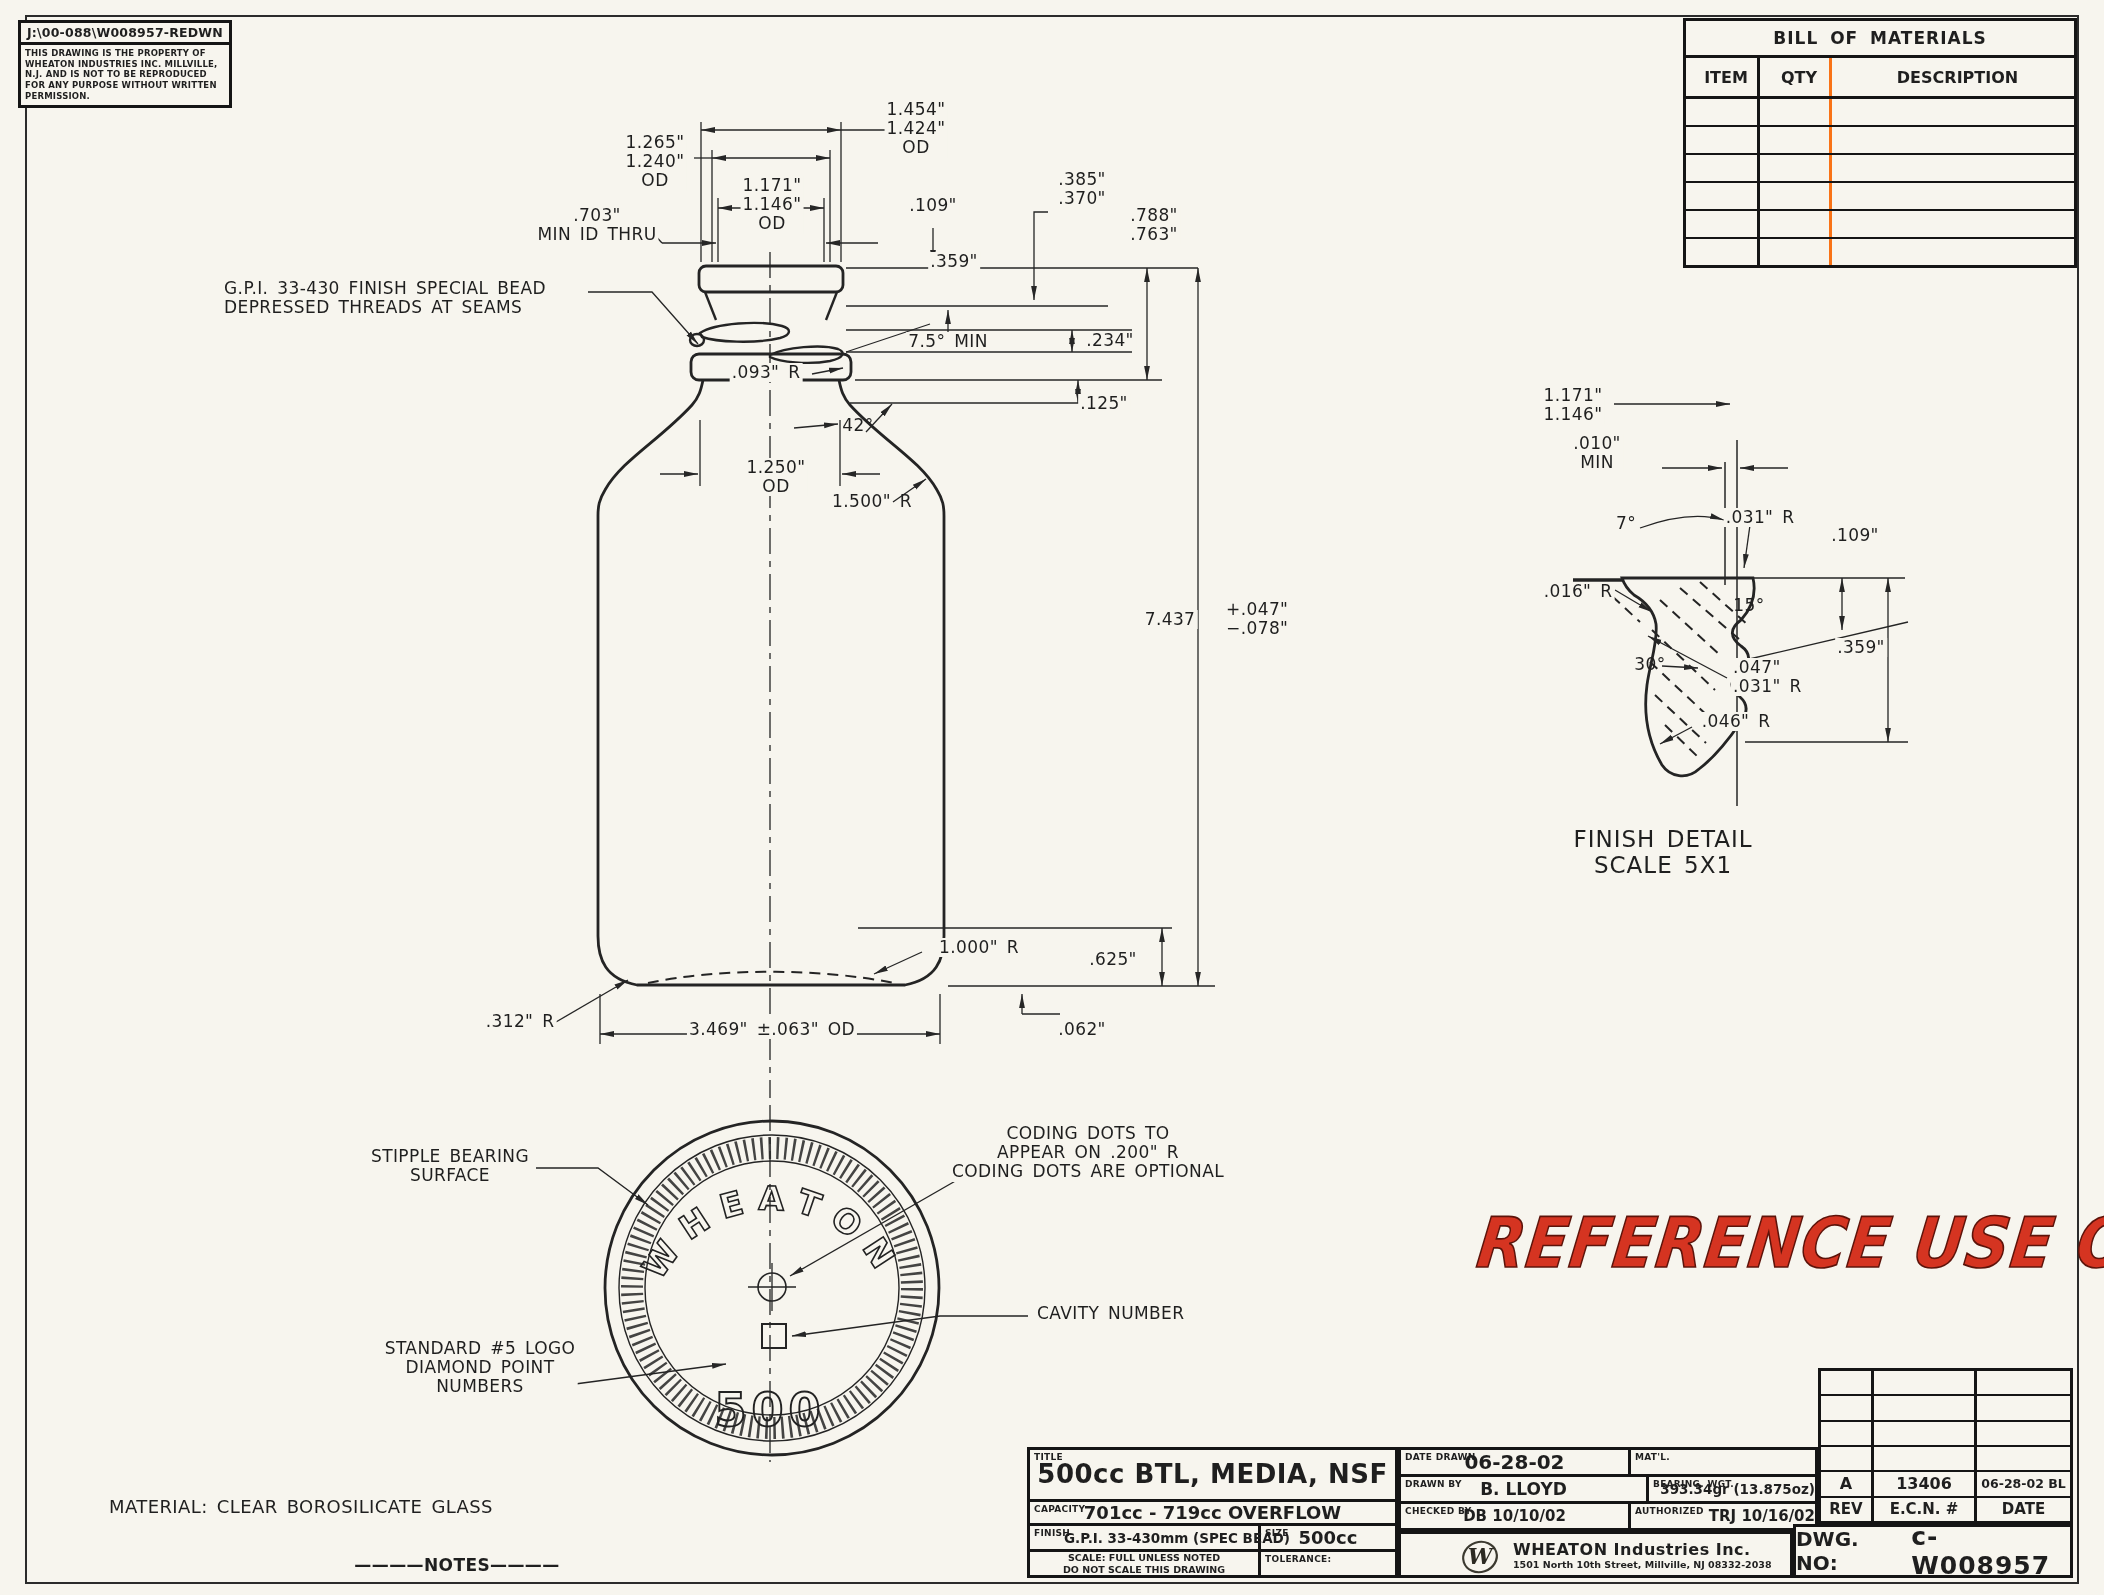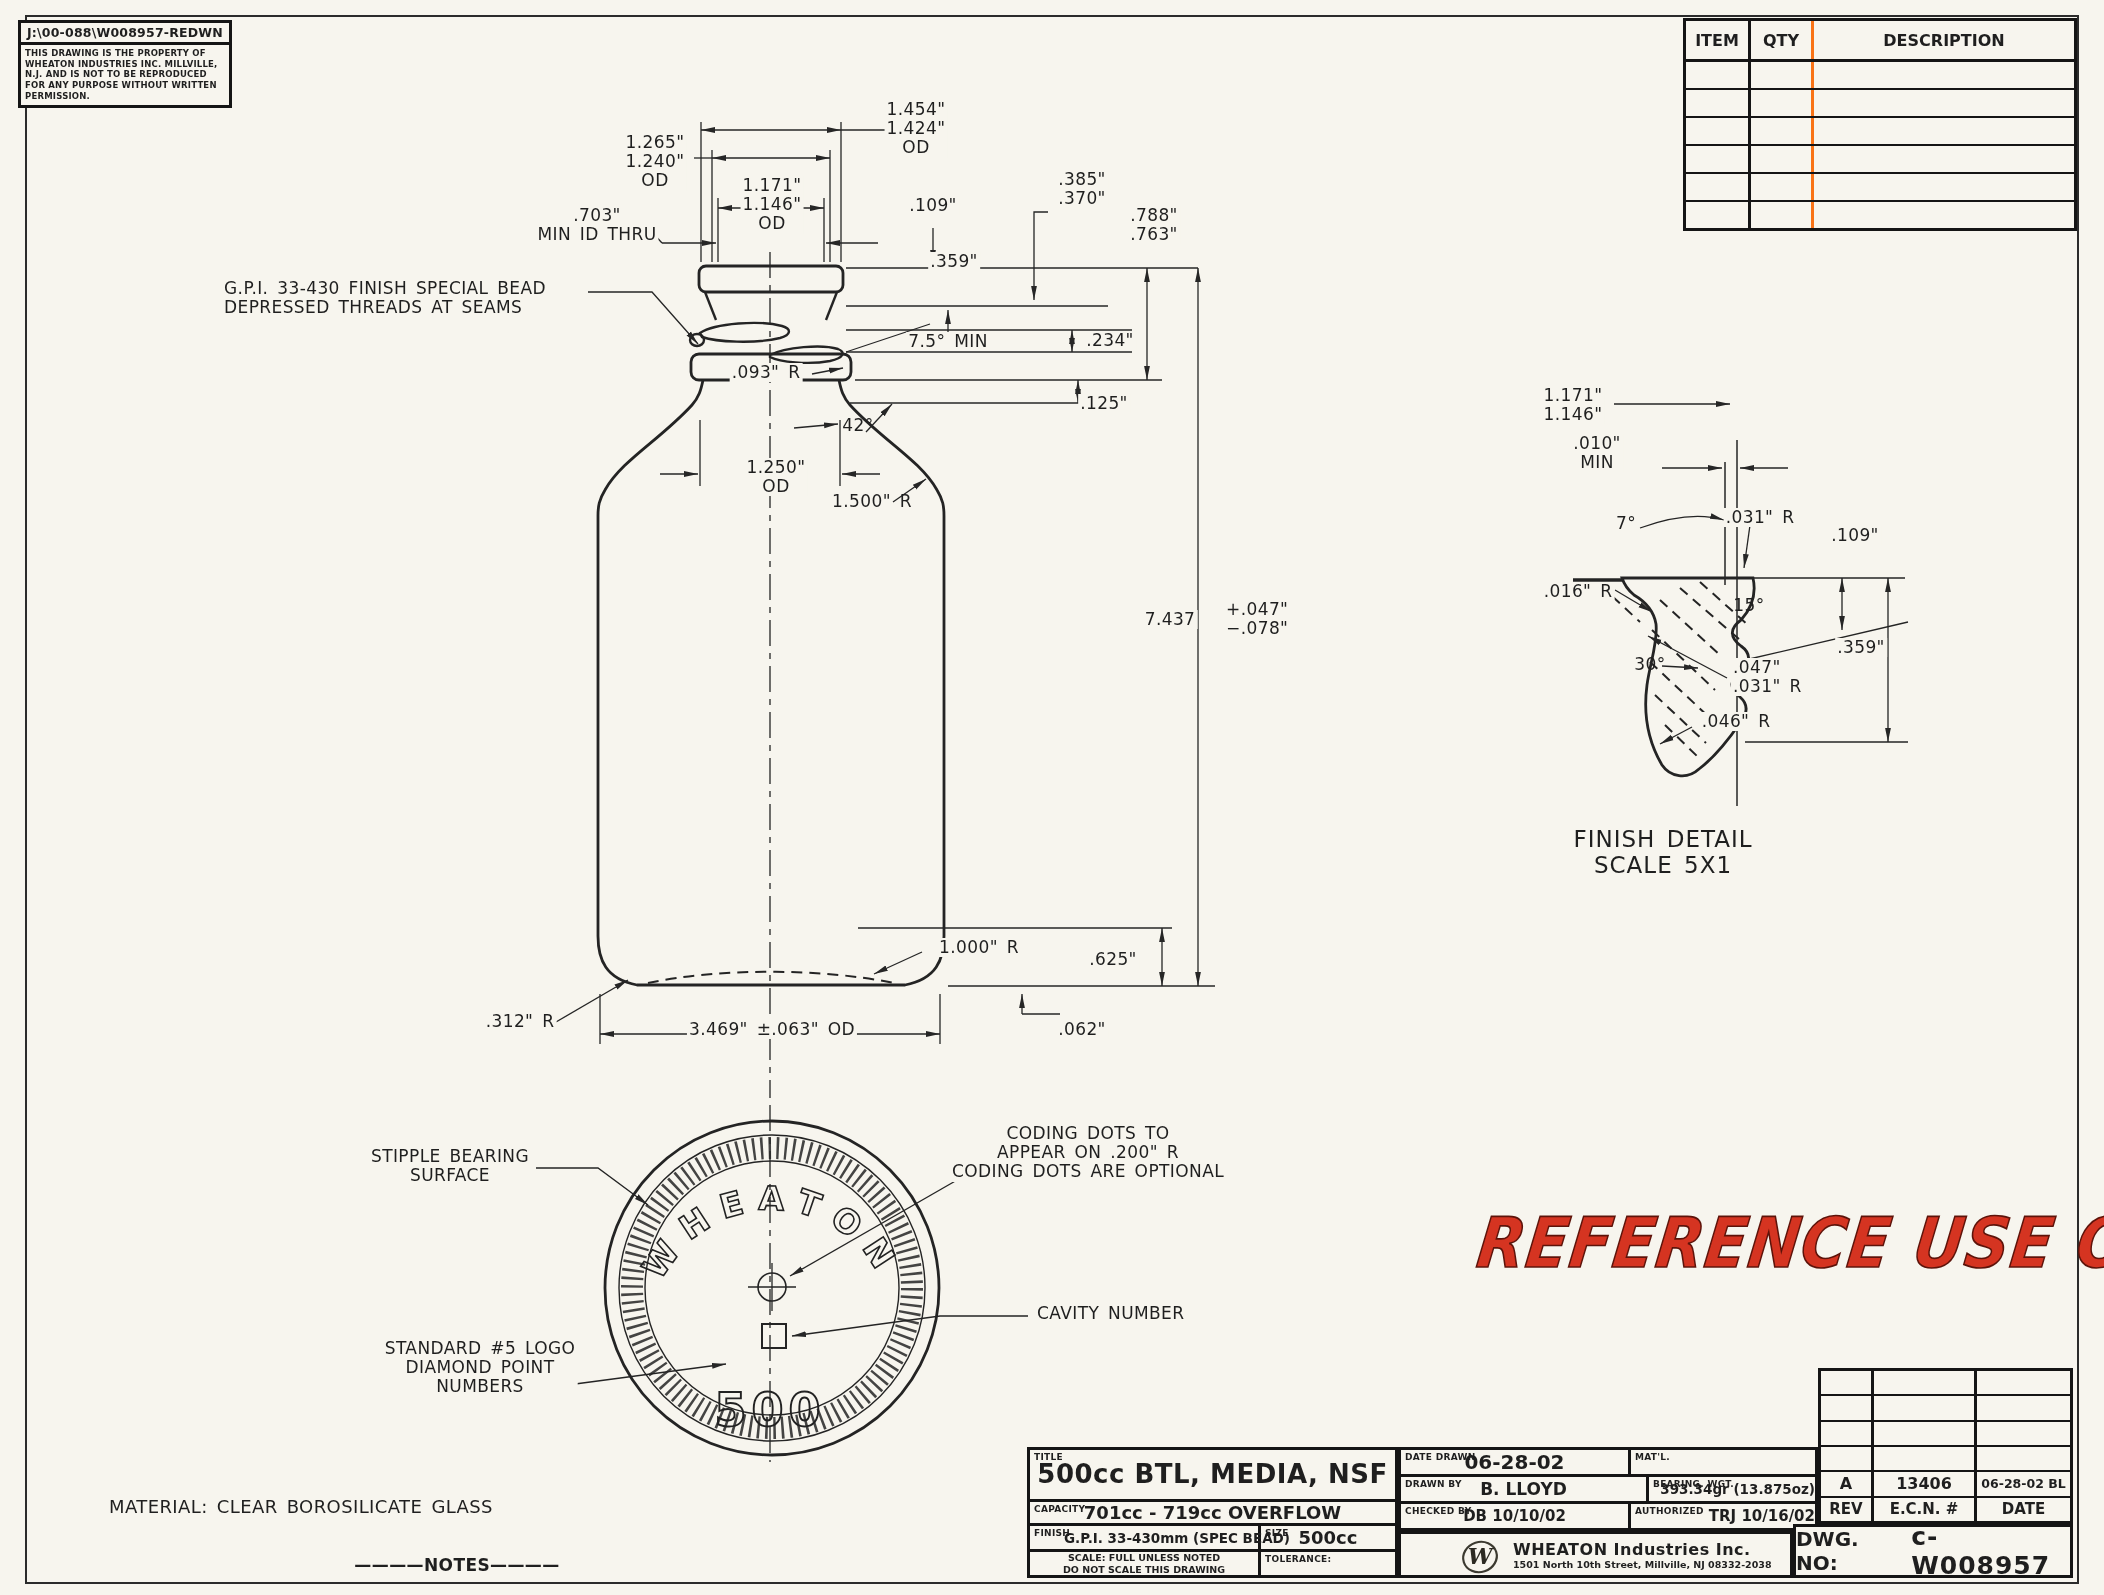--- a/index.html
+++ b/index.html
@@ -14,21 +14,21 @@
   
   .stamp{position:absolute;left:18px;top:20px;width:208px;border:3px solid #151515;background:#f7f5ee;}
   .stamp .bar{border-bottom:3px solid #151515;font-weight:bold;font-size:12.5px;text-align:center;
               padding:2px 1px;letter-spacing:.2px;white-space:nowrap;overflow:hidden;}
   .stamp .note{font-weight:bold;font-size:8.5px;line-height:1.25;padding:3px 4px 4px;letter-spacing:.2px;}
   
   .bom{position:absolute;left:1683px;top:18px;width:388px;border:3px solid #151515;}
   .bom .ttl{height:34px;border-bottom:3px solid #151515;display:flex;align-items:center;justify-content:center;
             font-weight:bold;font-size:17px;letter-spacing:1px;word-spacing:5px;}
   .bom .hdr{height:38px;border-bottom:3px solid #151515;display:flex;font-weight:bold;font-size:16px;}
-  .bom .hdr>div,.bom .row>div{display:flex;align-items:center;justify-content:center;}
+  .bom .hdr>div,.bom .row>div{display:flex;align-items:center;justify-content:center;padding-left:9px;}
   .bom .c1{width:62px;border-right:3px solid #151515;}
   .bom .c2{width:60px;border-right:3px solid #f97316;}
   .bom .c3{flex:1;}
   .bom .row{height:26px;border-bottom:2px solid #151515;display:flex;}
   .bom .row:last-child{border-bottom:none;}
   
   .tb{position:absolute;border:3px solid #151515;box-sizing:border-box;background:#f7f5ee;}
   .cell{position:relative;box-sizing:border-box;}
   .mini{position:absolute;left:4px;top:2px;font-size:9px;font-weight:bold;letter-spacing:.3px;}
   .val{width:100%;height:100%;display:flex;align-items:center;justify-content:center;font-weight:bold;}
@@ -269,20 +269,21 @@
 
   <div class="lbl la" style="left:107px;top:1497px;font-size:18px">MATERIAL: CLEAR BOROSILICATE GLASS</div>
   <div class="lbl" style="left:457px;top:1556px;font-size:17px;font-weight:bold">————NOTES————</div>
 
   <div class="stamp">
     <div class="bar">J:\00-088\W008957-REDWN</div>
     <div class="note">THIS DRAWING IS THE PROPERTY OF WHEATON INDUSTRIES INC. MILLVILLE, N.J. AND IS NOT TO BE REPRODUCED FOR ANY PURPOSE WITHOUT WRITTEN PERMISSION.</div>
   </div>
 
   <div class="bom">
+    <div class="ttl">BILL OF MATERIALS</div>
     <div class="hdr">
       <div class="c1">ITEM</div>
       <div class="c2">QTY</div>
       <div class="c3">DESCRIPTION</div>
     </div>
     <div class="row">
         <div class="c1"></div>
         <div class="c2"></div>
         <div class="c3"></div>
       </div>

